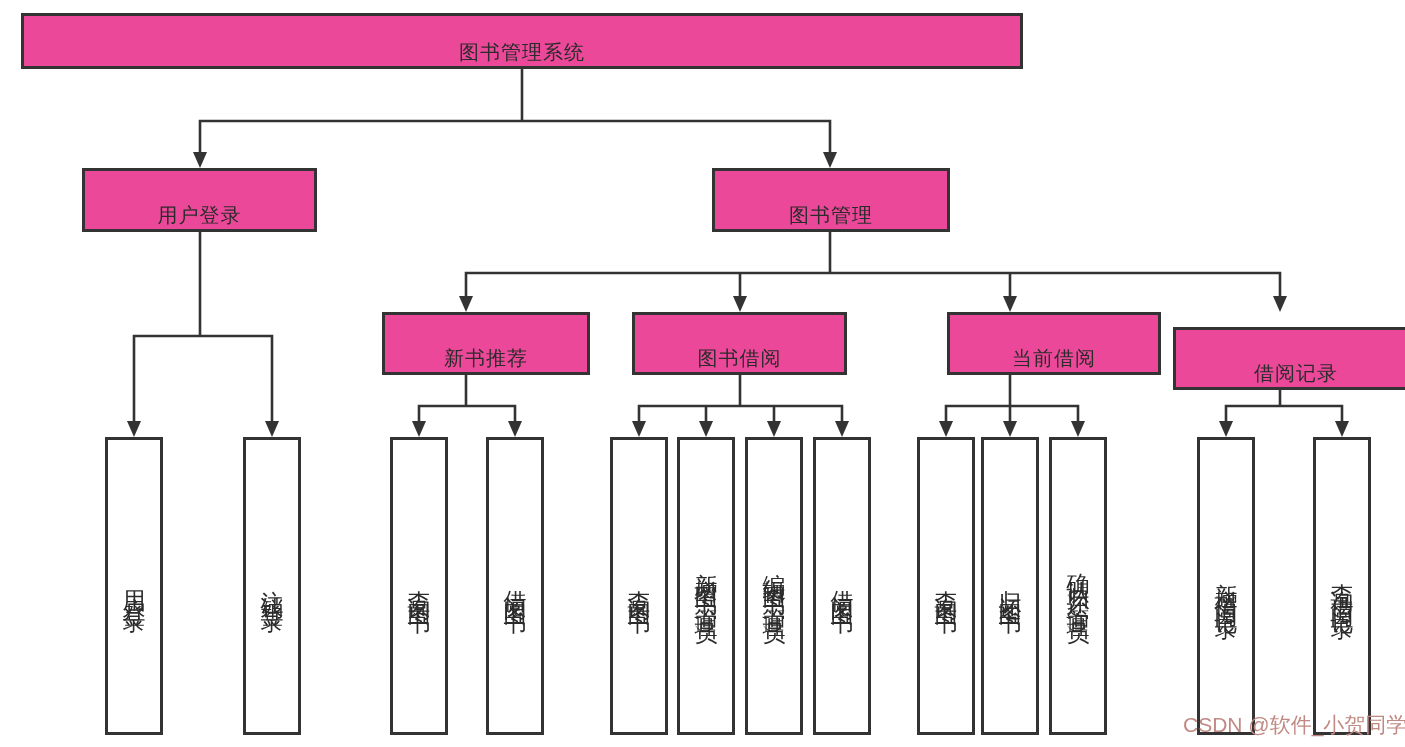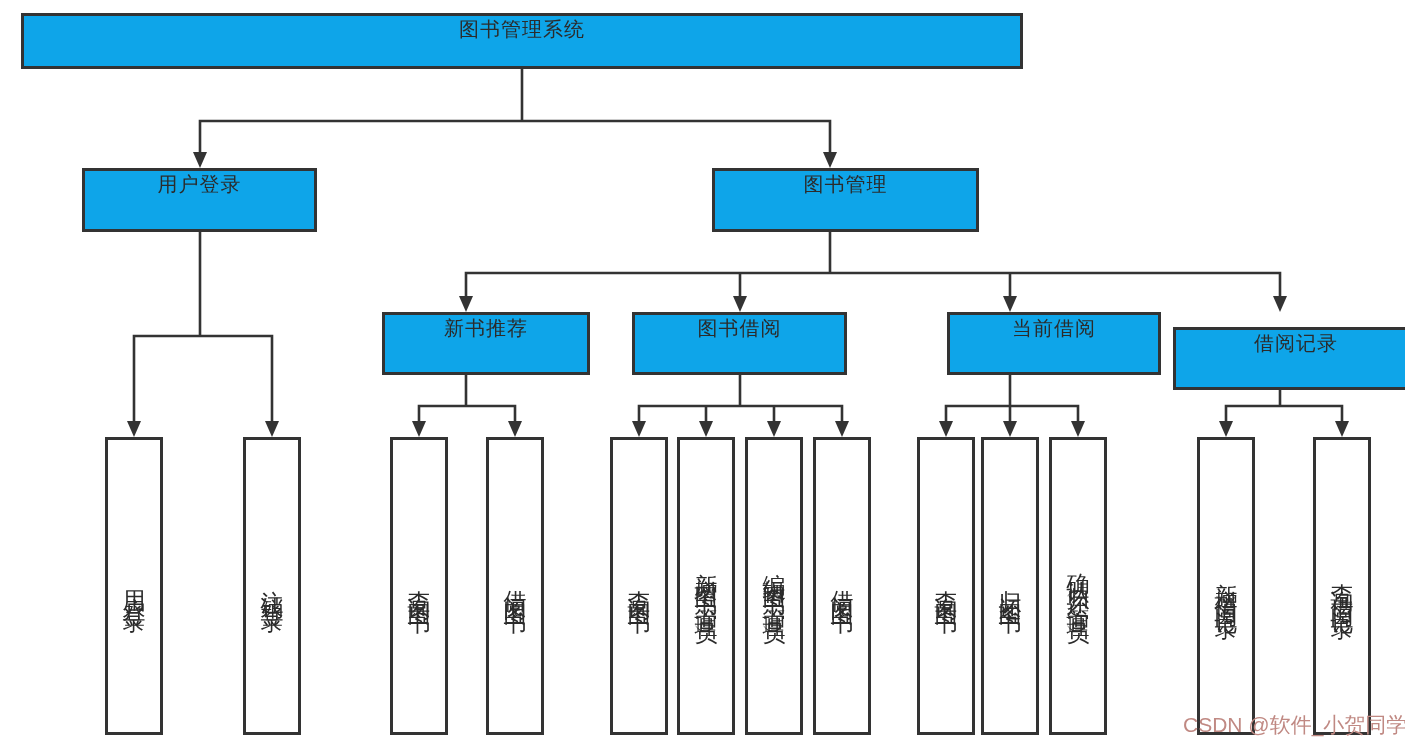--- a/index.html
+++ b/index.html
@@ -21,22 +21,22 @@
     fill:none;
     stroke:var(--line,#333);
     stroke-width:2.6;
     stroke-linecap:square;
   }
   .arrow{ fill:var(--line,#333); stroke:none; }
   .hbox{
     position:absolute;
     box-sizing:border-box;
     border:3px solid var(--box-border,#333);
-    background:#0ea5e9;
-    display:flex;align-items:flex-start;justify-content:center;
+    background:#ec4899;
+    display:flex;align-items:flex-end;justify-content:center;
     font-size:20px;
     letter-spacing:1px;
     color:var(--text,#2b2b2b);
   }
   .vbox{
     position:absolute;
     box-sizing:border-box;
     width:58px;height:298px;
     top:437px;
     border:3px solid var(--box-border,#333);
@@ -96,21 +96,21 @@
       </g>
   </svg>
 
   <div class="hbox" style="left:21px;top:13px;width:1002px;height:56px;">
     <span>图书管理系统</span>
   </div>
 
   <div class="hbox" style="left:82px;top:168px;width:235px;height:64px;">
     <span>用户登录</span>
   </div>
-  <div class="hbox" style="left:712px;top:168px;width:267px;height:64px;">
+  <div class="hbox" style="left:712px;top:168px;width:238px;height:64px;">
     <span>图书管理</span>
   </div>
 
   <div class="hbox" style="left:362px;top:312px;width:208px;height:63px;margin-left:20px;">
     <span>新书推荐</span>
   </div>
   <div class="hbox" style="left:632px;top:312px;width:215px;height:63px;font-family:Liberation Mono, monospace;">
     <span>图书借阅</span>
   </div>
   <div class="hbox" style="left:903px;top:312px;width:214px;height:63px;margin-left:44px;">

